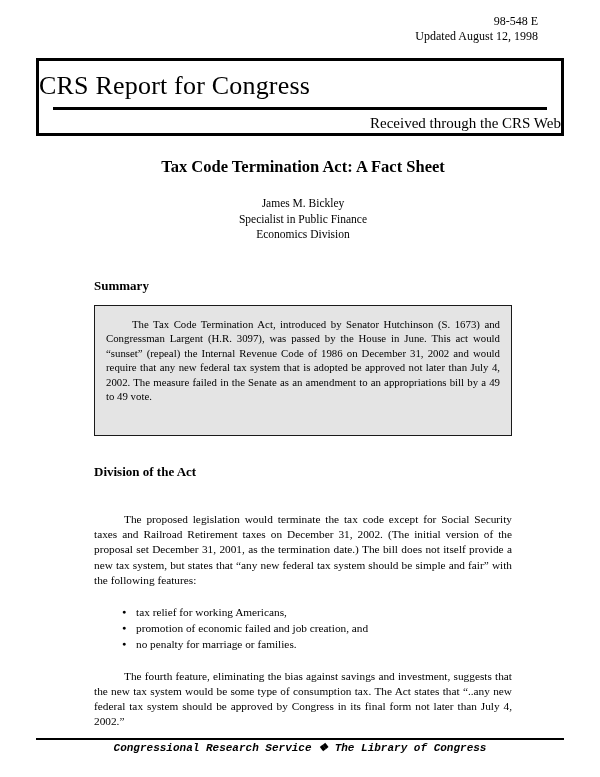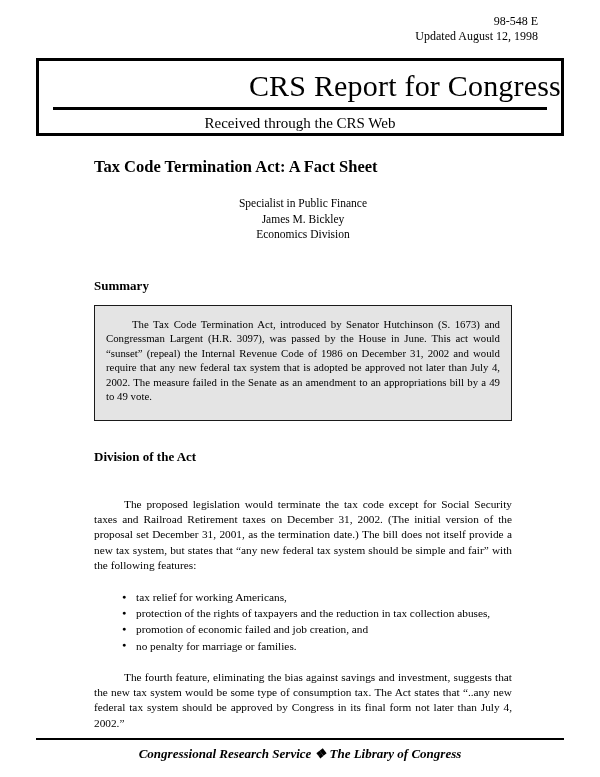--- a/index.html
+++ b/index.html
@@ -31,49 +31,50 @@
     position: absolute;
     left: 36px;
     top: 58px;
     width: 528px;
     height: 78px;
     border: 3px solid #000000;
     box-sizing: border-box;
     background: #ffffff;
   }
   #crs-banner-title {
-    text-align: right;
-    font-size: 30px;
+    text-align: left;
+    font-size: 26px;
     line-height: 40px;
     padding-top: 5px;
     letter-spacing: 0.2px;
     white-space: nowrap;
   }
   #crs-banner-rule {
     height: 3px;
     background: #000000;
     margin: 1px 14px 0 14px;
   }
   #crs-banner-subtitle {
-    text-align: center;
+    text-align: right;
     font-size: 15px;
     line-height: 22px;
     padding-top: 2px;
     white-space: nowrap;
   }
 
   
   #content {
     position: absolute;
     left: 94px;
     top: 156px;
     width: 418px;
   }
 
   #report-title {
+    text-align: center;
     font-weight: bold;
     font-size: 16.5px;
     line-height: 22px;
     margin: 0;
   }
 
   #byline {
     text-align: center;
     font-size: 11.5px;
     line-height: 15.5px;
@@ -90,21 +91,21 @@
   #summary-heading { margin-top: 34px; }
   #contents-heading { margin-top: 0; }
 
   
   #summary-box {
     margin-top: 10px;
     border: 1px solid #1a1a1a;
     background: #e4e4e4;
     box-sizing: border-box;
     width: 418px;
-    padding: 11px 11px 16px 11px;
+    padding: 11px 11px 31px 11px;
   }
   #summary-text {
     font-size: 10.8px;
     line-height: 14.6px;
     text-align: justify;
     text-indent: 26px;
     margin: 0;
   }
 
   #contents-section { margin-top: 27px; }
@@ -149,24 +150,24 @@
     width: 528px;
   }
   #footer-rule {
     height: 2px;
     background: #000000;
   }
   #footer-text {
     text-align: center;
     font-weight: bold;
     font-style: italic;
-    font-size: 13px;
+    font-size: 11px;
     line-height: 16px;
-    padding-top: 6px;
     white-space: nowrap;
+    font-family: Liberation Mono, monospace;
   }
 </style>
 </head>
 <body>
 
 <div id="doc-header">
   <div>98-548 E</div>
   <div>Updated August 12, 1998</div>
 </div>
 
@@ -174,39 +175,38 @@
   <div id="crs-banner-title">CRS Report for Congress</div>
   <div id="crs-banner-rule"></div>
   <div id="crs-banner-subtitle">Received through the CRS Web</div>
 </div>
 
 <div id="content">
 
   <h1 id="report-title">Tax Code Termination Act: A Fact Sheet</h1>
 
   <div id="byline">
+    <div>James M. Bickley</div>
     <div>Specialist in Public Finance</div>
-    <div>James M. Bickley</div>
     <div>Economics Division</div>
   </div>
 
   <h2 id="summary-heading" class="section-heading">Summary</h2>
 
   <div id="summary-box">
     <p id="summary-text">The Tax Code Termination Act, introduced by Senator Hutchinson (S. 1673) and Congressman Largent (H.R. 3097), was passed by the House in June.  This act would “sunset” (repeal) the Internal Revenue Code of 1986 on December 31, 2002 and would require that any  new federal tax system that is adopted be approved not later than July 4, 2002.  The measure failed in the Senate as an amendment to an appropriations bill by a 49 to 49 vote.</p>
   </div>
 
   <div id="contents-section">
     <h2 id="contents-heading" class="section-heading">Division of the Act</h2>
 
     <p id="intro-para" class="body-para">The proposed legislation would terminate the tax code except for Social Security taxes and Railroad Retirement taxes on December 31, 2002.  (The initial version of the proposal set December 31, 2001, as the termination date.)  The bill does not itself provide a new tax system, but states that “any new federal tax system should be simple and fair” with the following features:</p>
 
     <ul id="features-list">
       <li>tax relief for working Americans,</li>
-      <li>protection of the rights of taxpayers and the reduction in tax collection abuses,</li>
       <li>promotion of economic failed and job creation, and</li>
       <li>no penalty for marriage or families.</li>
     </ul>
 
     <p id="closing-para" class="body-para">The fourth feature, eliminating  the bias against savings and investment, suggests that the new tax system would be some type of consumption tax.  The Act states that “..any new federal tax system should be approved by Congress in its final form not later than July 4, 2002.”</p>
   </div>
 
 </div>
 
 <div id="footer">

